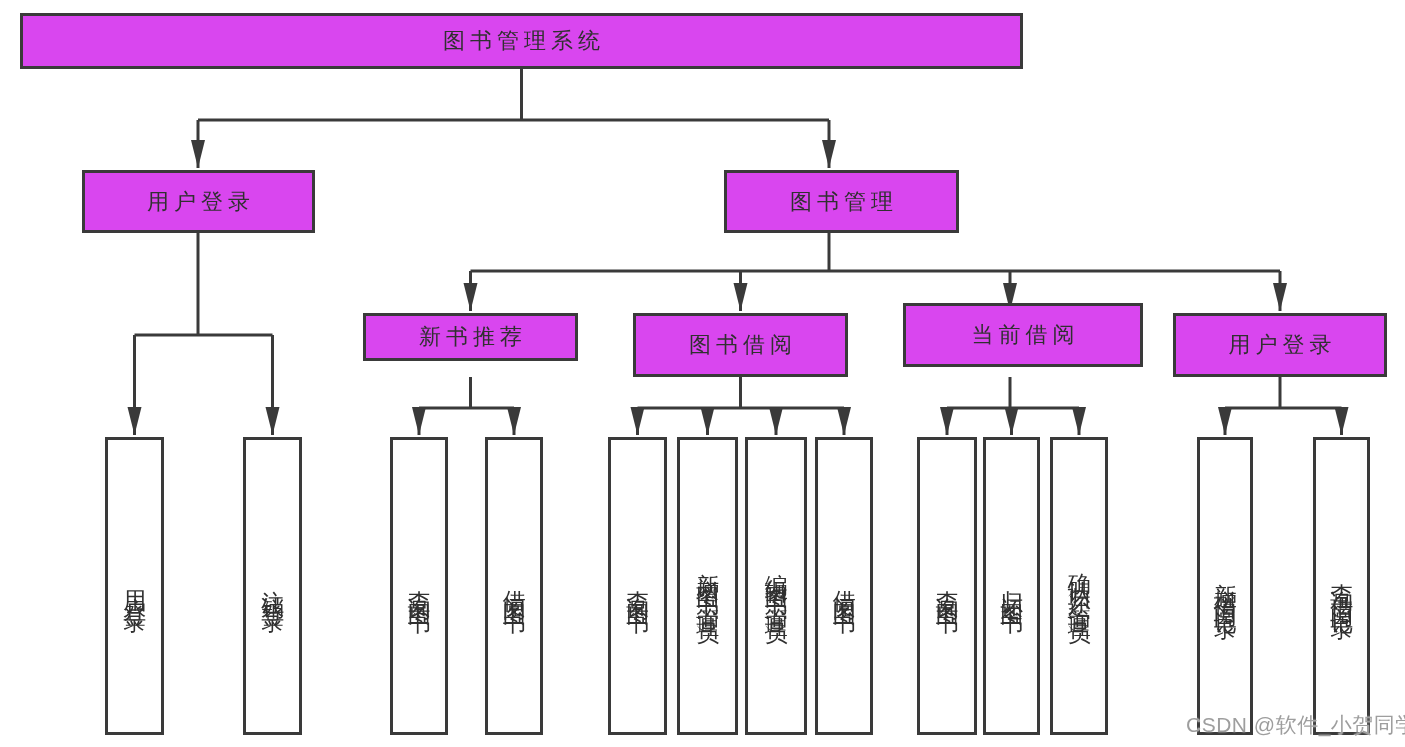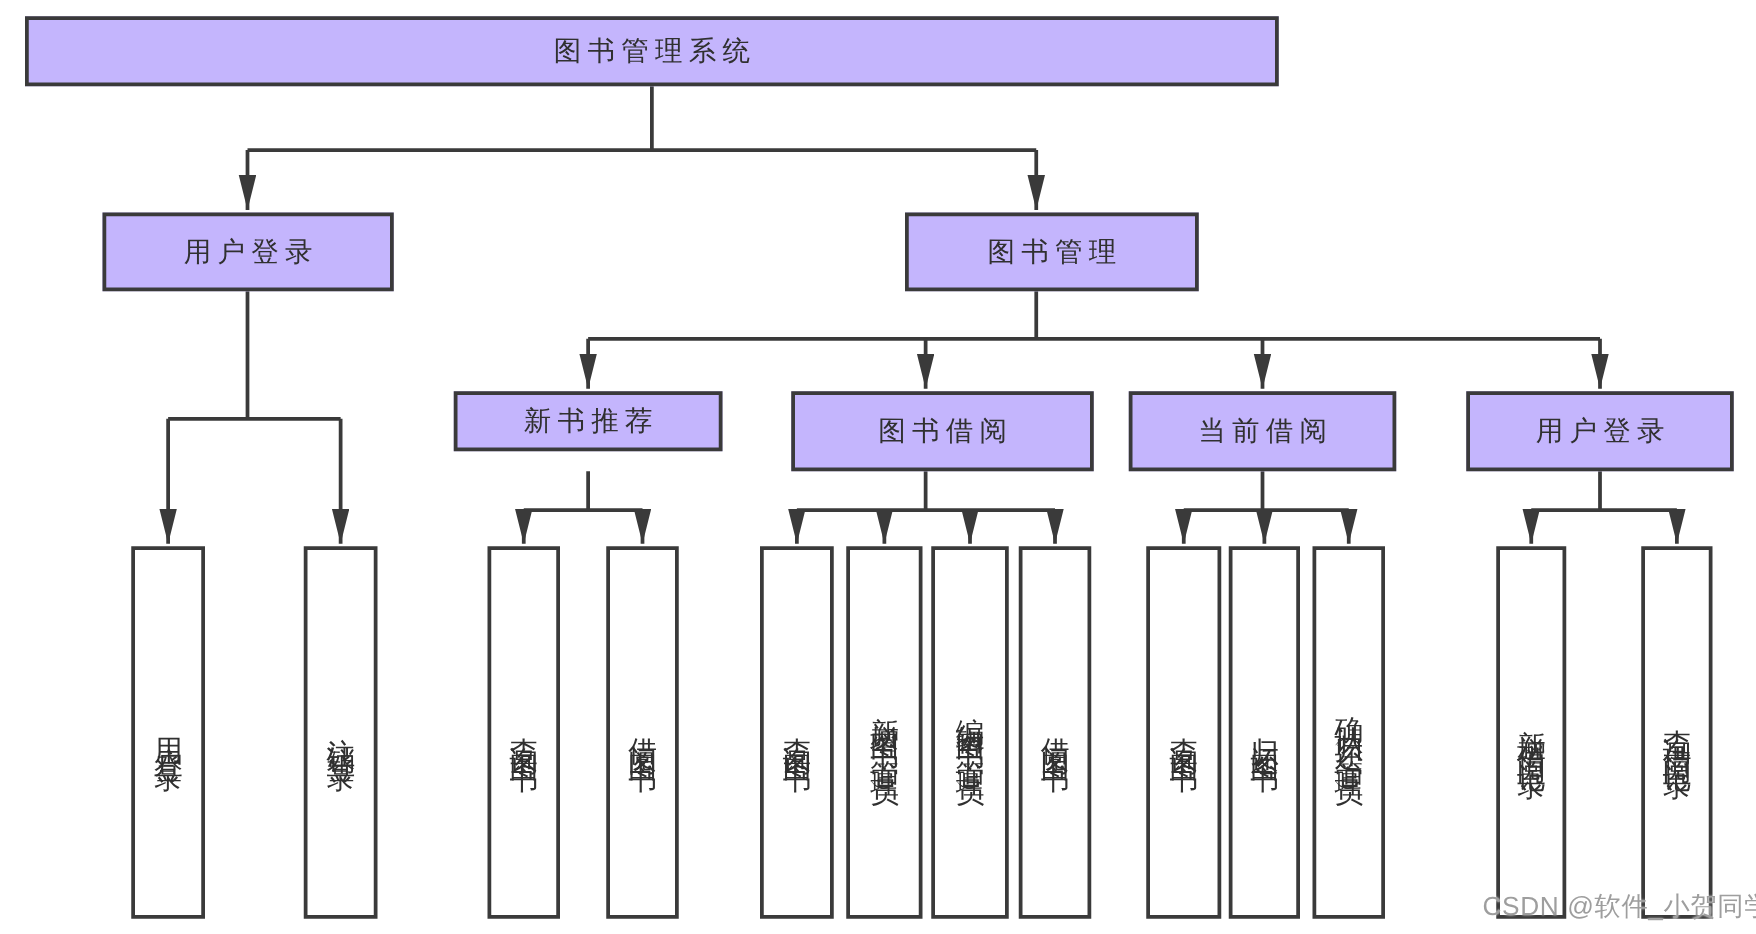--- a/index.html
+++ b/index.html
@@ -26,21 +26,21 @@
   }
   .connectors line, .connectors path.wire {
     stroke: var(--line);
     stroke-width: 3;
     fill: none;
   }
   .connectors .ah { fill: var(--line); }
   .hbox {
     position: absolute;
     border: 3px solid var(--line);
-    background: #c4b5fd;
+    background: #d946ef;
     display: flex;
     align-items: center;
     justify-content: center;
     font-size: 22px;
     letter-spacing: 5px;
     text-indent: 5px;
     color: var(--text);
     z-index: 2;
     white-space: nowrap;
   }
@@ -128,22 +128,22 @@
     <line x1="1225" y1="408" x2="1225" y2="435" marker-end="url(#ah)"></line>
     <line x1="1341.5" y1="408" x2="1341.5" y2="435" marker-end="url(#ah)"></line>
   </svg>
 
   <div class="hbox" style="left:20px; top:13px; width:1003px; height:56px;">图书管理系统</div>
 
   <div class="hbox" style="left:82px; top:170px; width:233px; height:63px;">用户登录</div>
   <div class="hbox" style="left:724px; top:170px; width:235px; height:63px;">图书管理</div>
 
   <div class="hbox" style="left:363px; top:313px; width:215px; height:48px;">新书推荐</div>
-  <div class="hbox" style="left:633px; top:313px; width:242px; height:64px;">图书借阅</div>
-  <div class="hbox" style="left:903px; top:313px; width:214px; height:64px;">当前借阅</div>
+  <div class="hbox" style="left:633px; top:313px; width:215px; height:64px;">图书借阅</div>
+  <div class="hbox" style="left:903px; top:303px; width:240px; height:64px;">当前借阅</div>
   <div class="hbox" style="left:1173px; top:313px; width:214px; height:64px;">用户登录</div>
 
   <div class="vbox" style="left:105px; width:59px;">
     <span>用户登录</span>
   </div>
   <div class="vbox" style="left:243px; width:59px;">
     <span>注销登录</span>
   </div>
 
   <div class="vbox" style="left:390px; width:58px;">

